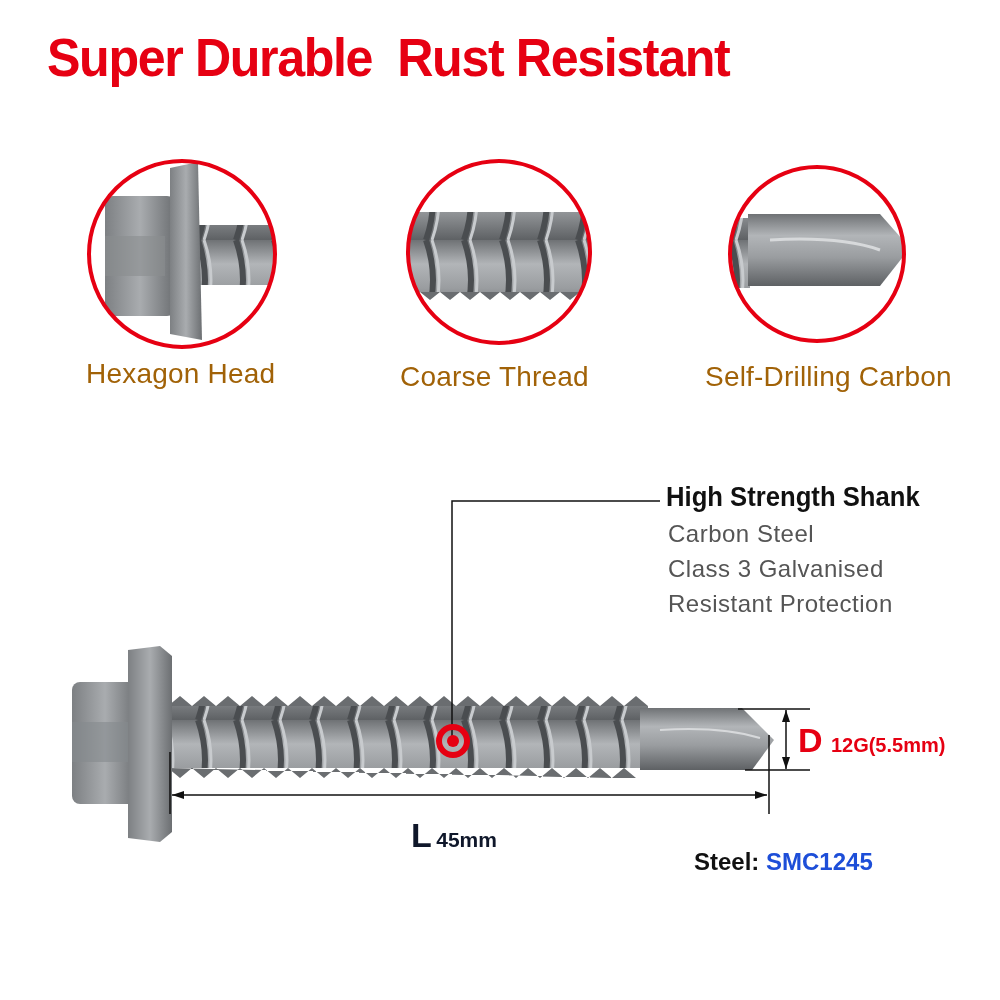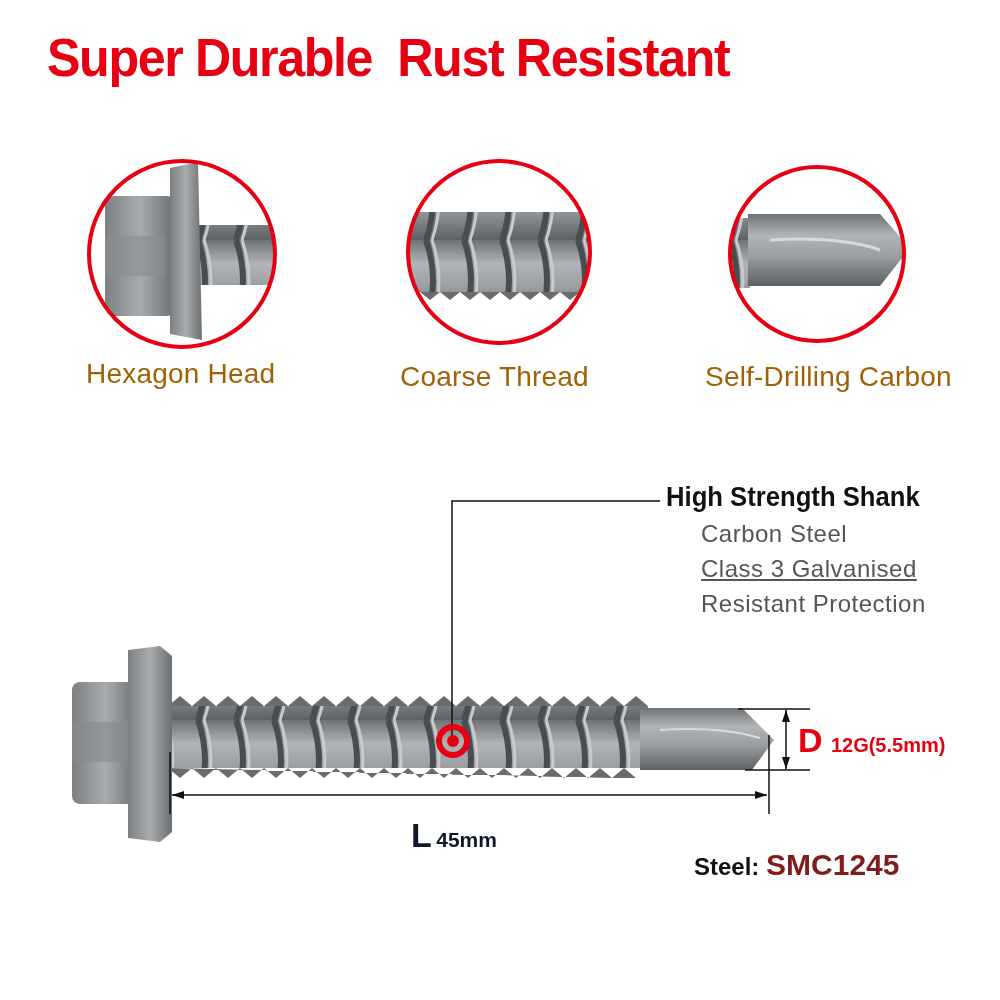--- a/index.html
+++ b/index.html
@@ -1,29 +1,29 @@
 <!DOCTYPE html>
 <html><head>
 <meta charset="utf-8">
 <style>
   html, body { margin:0; padding:0; background:#ffffff; }
   body { width:1000px; height:1000px; position:relative; overflow:hidden; font-family:"Liberation Sans", sans-serif; }
   .abs { position:absolute; }
   .title { left:47px; top:22px; font-size:54px; font-weight:bold; color:#e60012; letter-spacing:-1.5px; white-space:pre; line-height:70px; transform:scaleX(0.93); transform-origin:left top; }
   .feat-label { font-size:28px; color:#a16207; white-space:nowrap; line-height:34px; letter-spacing:0.2px; }
   .spec-title { left:666px; top:482px; font-size:27px; color:#111; font-weight:bold; white-space:nowrap; transform:scaleX(0.95); transform-origin:left top; }
-  .spec-item { left:668px; font-size:24px; color:#555; white-space:nowrap; letter-spacing:0.5px;margin-left:33px; }
+  .spec-item { left:668px; font-size:24px; color:#555; white-space:nowrap; letter-spacing:0.5px; }
   .dim-D { left:798px; top:722px; font-size:30px; color:#e60012; font-weight:bold; line-height:36px; white-space:nowrap;text-align:right; }
   .dim-D .big { font-size:34px; }
   .dim-D .small { font-size:20px; }
   .dim-L { left:411px; top:815px; color:#0f172a; font-weight:bold; white-space:nowrap; line-height:40px; }
   .dim-L .big { font-size:34px; }
   .dim-L .small { font-size:21px; }
   .code { left:694px; top:848px; font-size:24px; font-weight:bold; color:#111; white-space:nowrap; }
-  .code .val { color:#7f1d1d; font-size:30px; }
+  .code .val { color:#1d4ed8; font-size:24px; }
   svg { position:absolute; left:0; top:0; }
 </style>
 </head>
 <body>
 
 <div class="abs title">Super Durable  Rust Resistant</div>
 
 <svg width="1000" height="1000" viewBox="0 0 1000 1000">
   <defs>
     <linearGradient id="metal" x1="0" y1="0" x2="0" y2="1">
@@ -107,21 +107,21 @@
     <polygon points="786,769 782,757 790,757" fill="#111"></polygon>
   </g>
 </svg>
 
 <div class="abs feat-label" style="left:86px; top:357px;">Hexagon Head</div>
 <div class="abs feat-label" style="left:400px; top:360px;">Coarse Thread</div>
 <div class="abs feat-label" style="left:705px; top:360px;">Self-Drilling Carbon</div>
 
 <div class="abs spec-title">High Strength Shank</div>
 <div class="abs spec-item" style="top:520px;">Carbon Steel</div>
-<div class="abs spec-item" style="top:555px;text-decoration:underline;">Class 3 Galvanised</div>
+<div class="abs spec-item" style="top:555px;">Class 3 Galvanised</div>
 <div class="abs spec-item" style="top:590px;">Resistant Protection</div>
 
 <div class="abs dim-D">
   <span class="big">D</span>
   <span class="small">12G(5.5mm)</span>
 </div>
 <div class="abs dim-L">
   <span class="big">L</span>
   <span class="small">45mm</span>
 </div>

